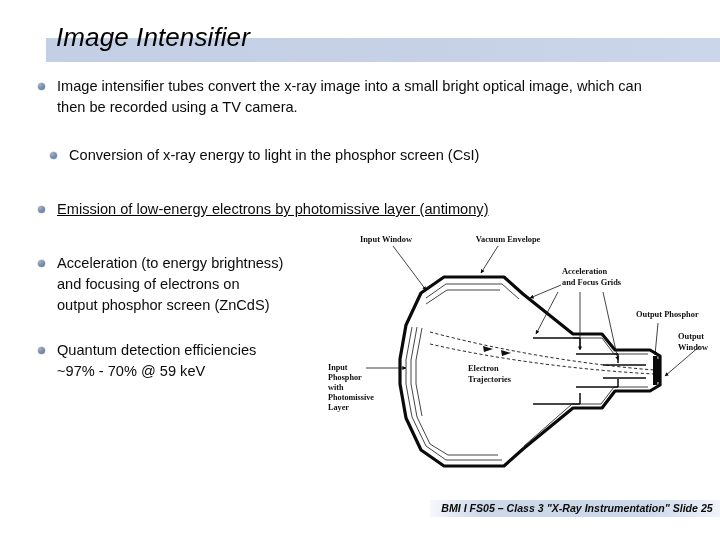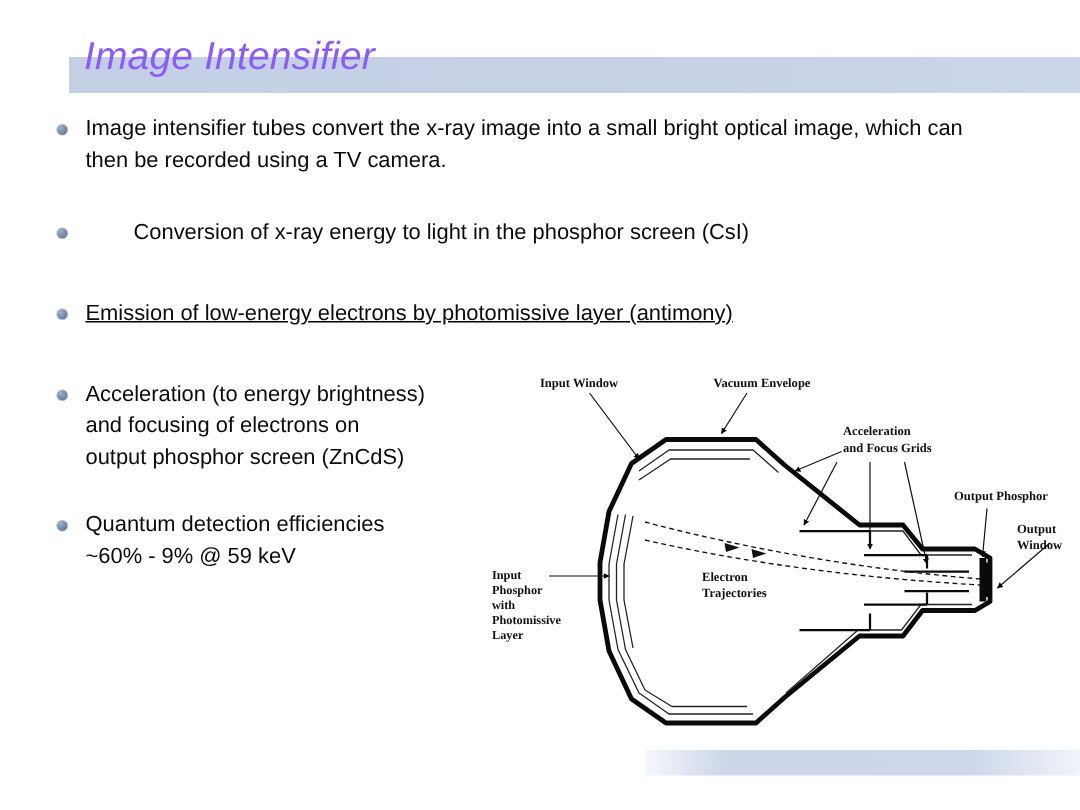--- a/index.html
+++ b/index.html
@@ -32,21 +32,21 @@
     height: 24px;
     background: linear-gradient(to right, #c3cfe5 0%, #c6d1e6 55%, #ccd6ea 100%);
   }
   #page-title {
     position: absolute;
     left: 56px;
     top: 22px;
     font-size: 26px;
     font-style: italic;
     font-weight: normal;
-    color: #8b5cf6;
+    color: #000000;
     letter-spacing: 0.1px;
     white-space: nowrap;
   }
 
   
   #bullet-list {
     position: absolute;
     left: 38px;
     top: 76px;
     width: 640px;
@@ -67,30 +67,30 @@
     box-shadow: 0 0 0 0.5px rgba(90,110,140,0.35);
   }
   .bullet-text {
     font-size: 14.6px;
     line-height: 21px;
     color: #0b0b0b;
     white-space: pre-line;
   }
 
   #b1 { position: absolute; left: 0; top: 0; width: 632px; }
-  #b2 { position: absolute; left: 0; top: 69px; gap: 32px; }
+  #b2 { position: absolute; left: 12px; top: 69px; }
   #b3 { position: absolute; left: 0; top: 123px; text-decoration: underline; }
   #b4 { position: absolute; left: 0; top: 177px; }
   #b5 { position: absolute; left: 0; top: 264px; }
 
   
   #diagram {
     position: absolute;
     left: 318px;
-    top: 244px;
+    top: 228px;
     width: 402px;
     height: 262px;
   }
   #diagram svg { display: block; }
 
   .dlabel {
     font-family: "Liberation Serif", serif;
     font-size: 8.4px;
     font-weight: bold;
     fill: #111111;
@@ -181,21 +181,21 @@
     <div class="bullet-row" id="b4">
       <span class="bullet-marker"></span>
       <span class="bullet-text">Acceleration (to energy brightness)
 and focusing of electrons on
 output phosphor screen (ZnCdS)</span>
     </div>
 
     <div class="bullet-row" id="b5">
       <span class="bullet-marker"></span>
       <span class="bullet-text">Quantum detection efficiencies
-~60% - 9% @ 59 keV</span>
+~97% - 70% @ 59 keV</span>
     </div>
 
   </div>
 
   <div id="diagram">
     <svg width="402" height="262" viewBox="0 0 402 262" xmlns="http://www.w3.org/2000/svg">
 
       <defs>
         <marker id="arrowSolid" viewBox="0 0 10 10" refX="9" refY="5" markerWidth="5" markerHeight="5" orient="auto-start-reverse">
           <path d="M 0 0 L 10 5 L 0 10 z" fill="#0a0a0a"></path>
@@ -305,14 +305,15 @@
       <text class="dlabel-sm" x="10" y="142">Input</text>
       <text class="dlabel-sm" x="10" y="152">Phosphor</text>
       <text class="dlabel-sm" x="10" y="162">with</text>
       <text class="dlabel-sm" x="10" y="172">Photomissive</text>
       <text class="dlabel-sm" x="10" y="182">Layer</text>
 
     </svg>
   </div>
 
   <div id="footer-band"></div>
+  <div id="footer-text">BMI I FS05 – Class 3 "X-Ray Instrumentation" Slide 25</div>
 
 </div>
 
 </body></html>

